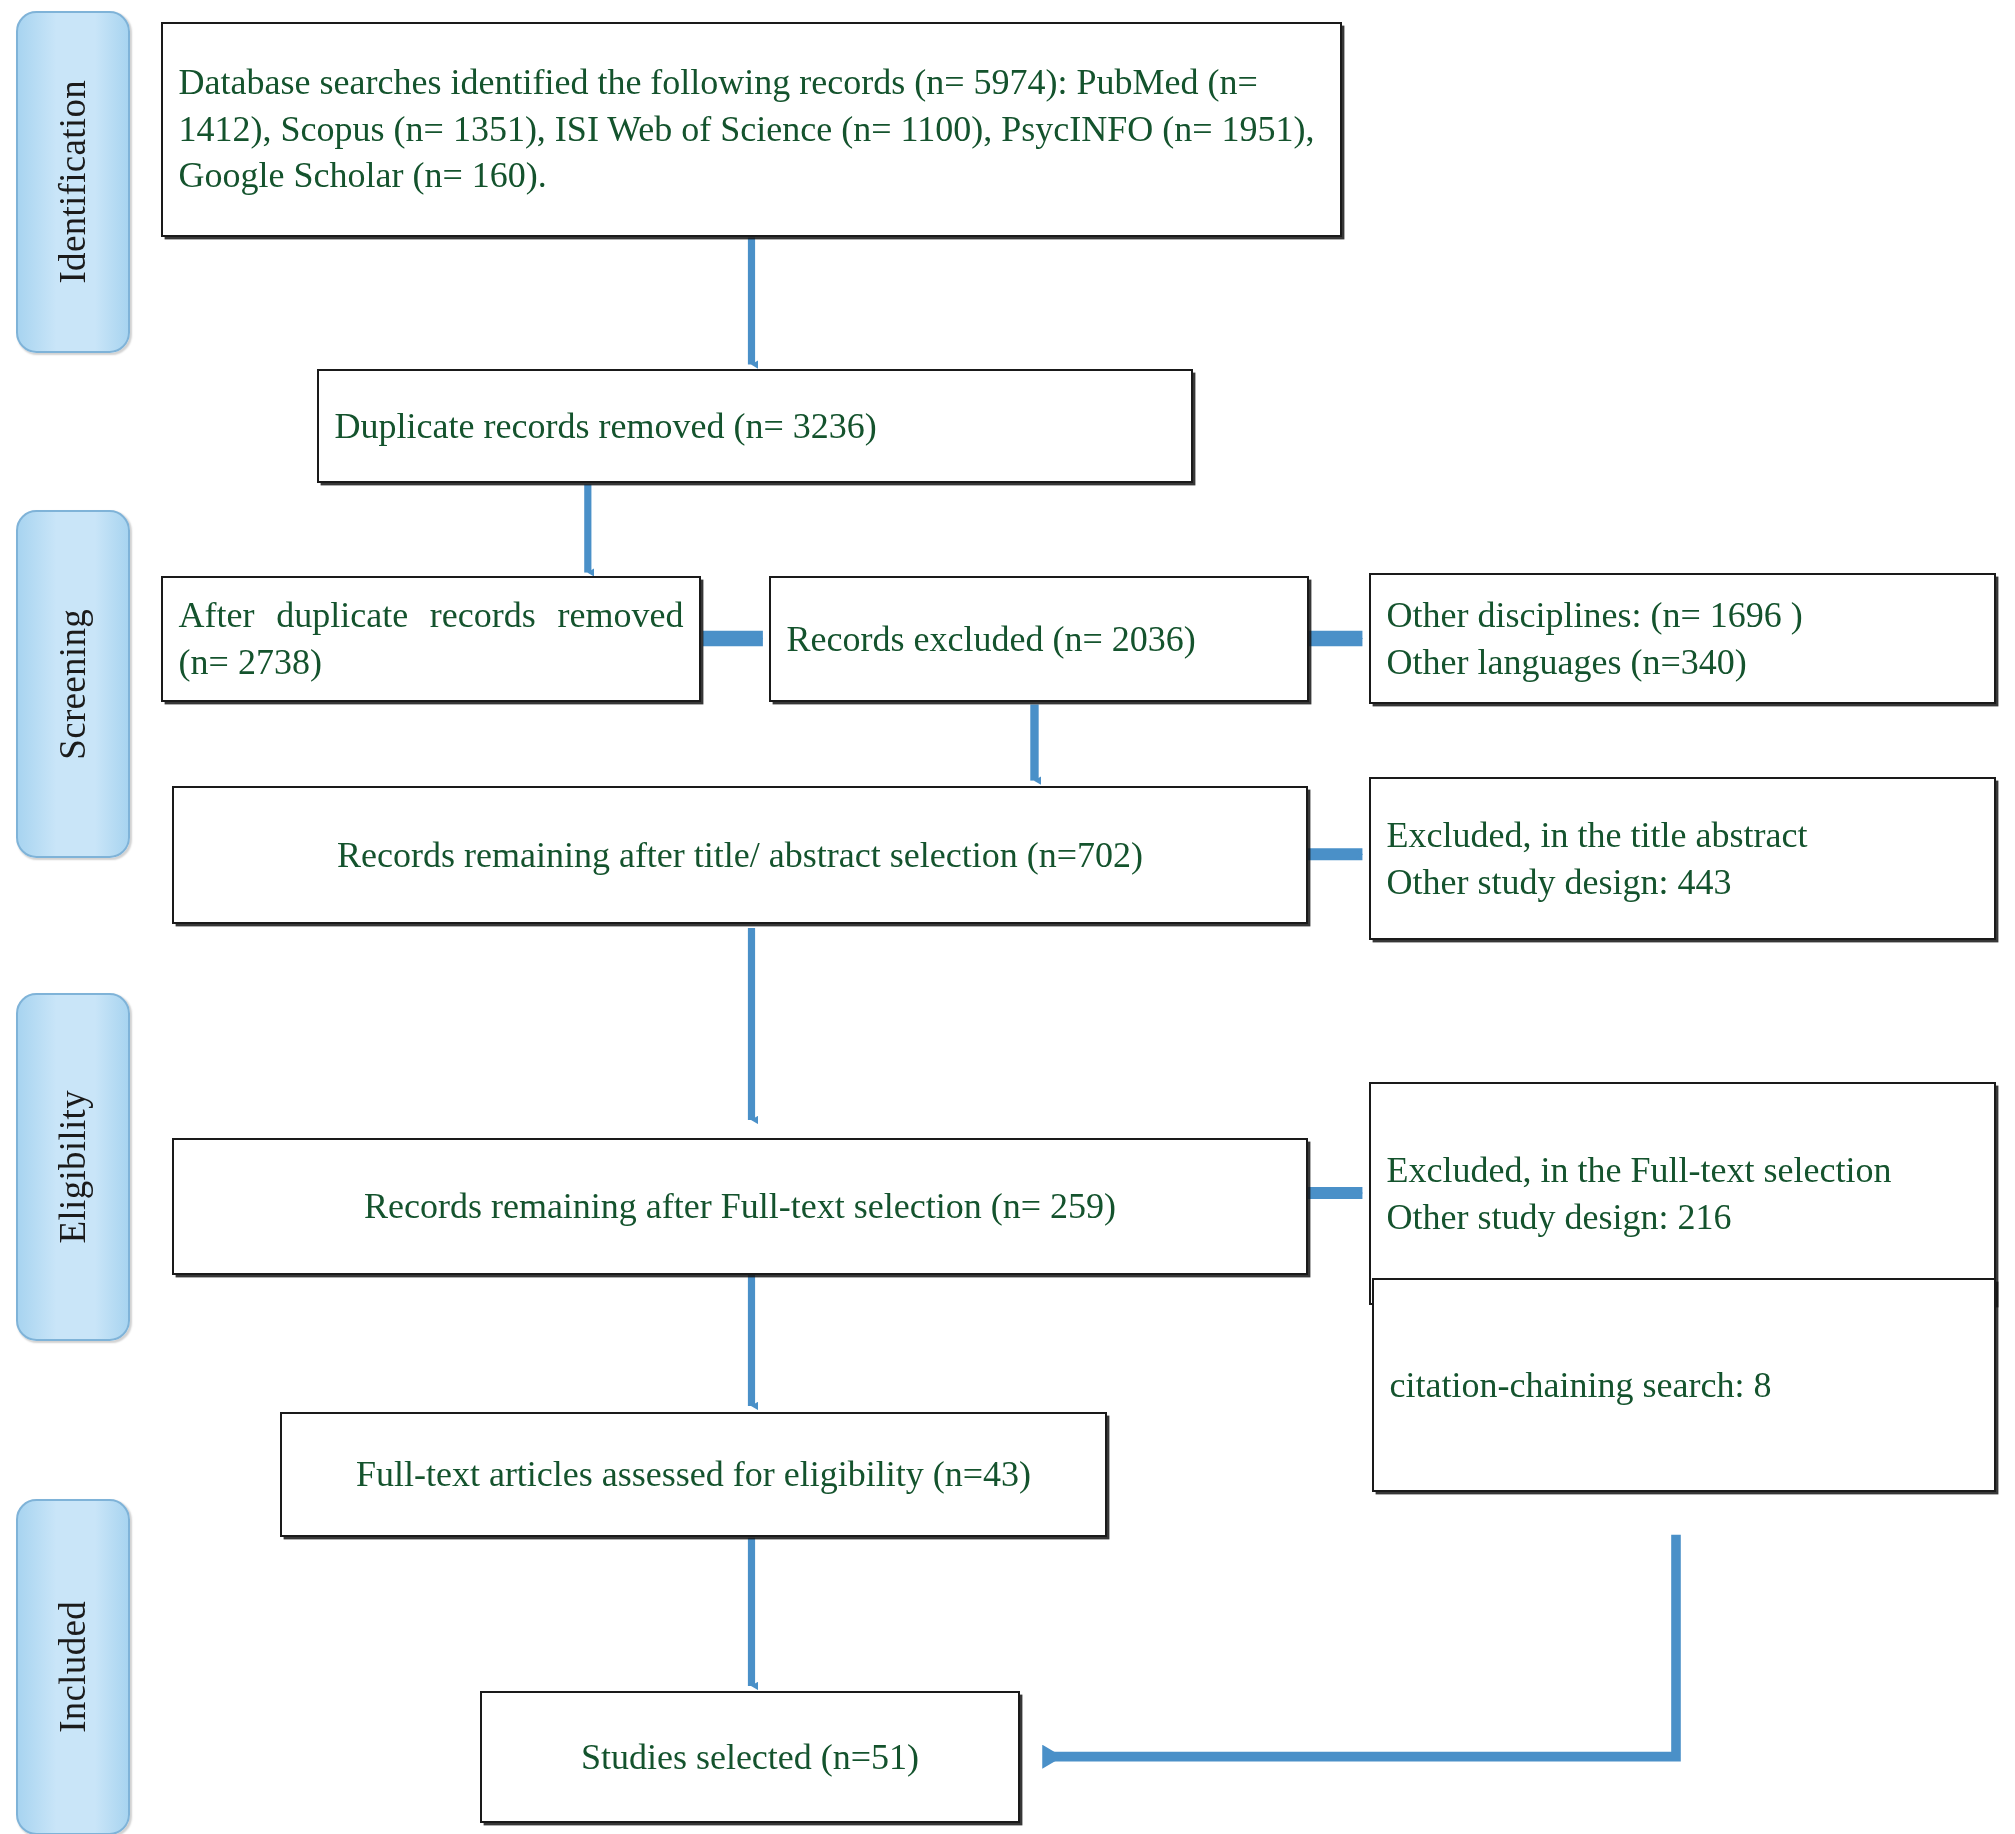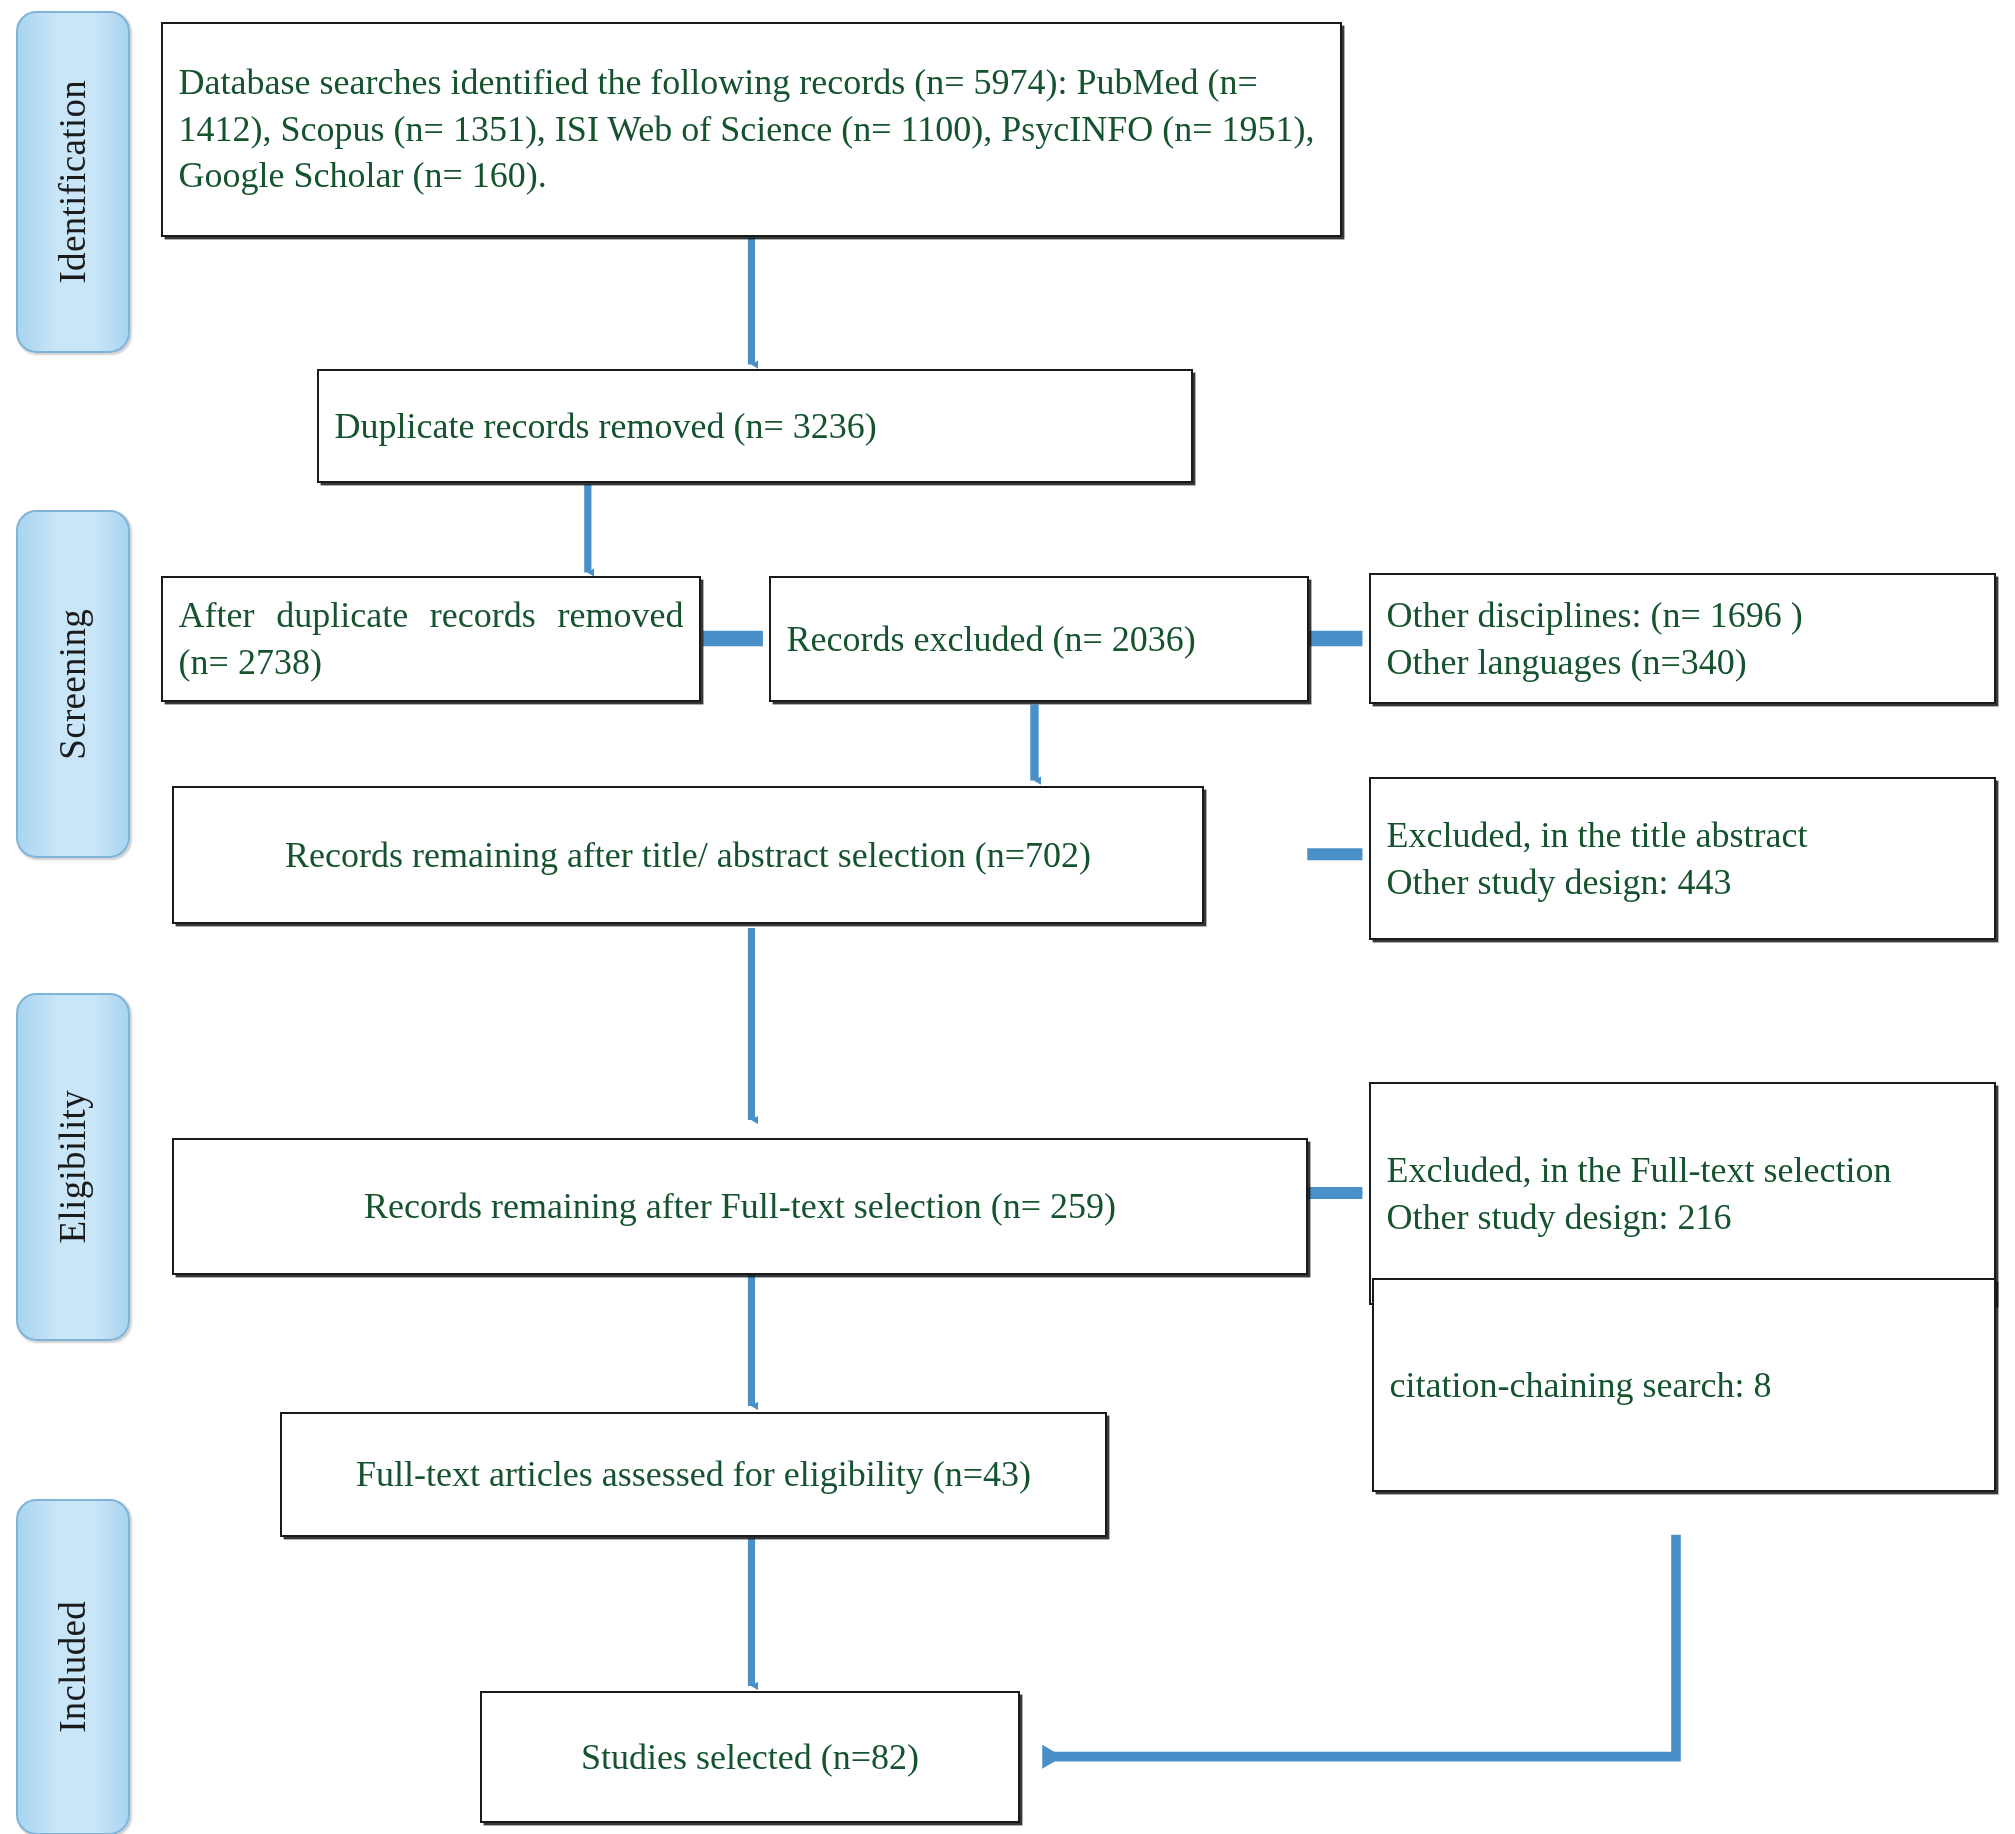--- a/index.html
+++ b/index.html
@@ -140,21 +140,21 @@
     <span class="btext just">Records excluded (n= 2036)</span>
   </div>
 
   <div class="flow-box" style="left:1369px; top:573px; width:627px; height:131px;">
     <span class="btext lft">
       <span>Other disciplines: (n= 1696 )</span><br>
       <span>Other languages  (n=340)</span>
     </span>
   </div>
 
-  <div class="flow-box" style="left:172px; top:786px; width:1032px; height:138px;">
+  <div class="flow-box" style="left:172px; top:786px; width:1136px; height:138px;">
     <span class="btext ctr">Records remaining after title/ abstract selection (n=702)</span>
   </div>
 
   <div class="flow-box" style="left:1369px; top:777px; width:627px; height:163px;">
     <span class="btext lft">
       <span>Excluded, in the title abstract</span><br>
       <span>Other study design: 443</span>
     </span>
   </div>
 
@@ -171,17 +171,17 @@
 
   <div class="flow-box" style="left:280px; top:1412px; width:827px; height:125px;">
     <span class="btext ctr">Full-text articles assessed for eligibility (n=43)</span>
   </div>
 
   <div class="flow-box" style="left:1372px; top:1278px; width:624px; height:214px;">
     <span class="btext lft">citation-chaining search: 8</span>
   </div>
 
   <div class="flow-box" style="left:480px; top:1691px; width:540px; height:132px;">
-    <span class="btext ctr">Studies selected  (n=82)</span>
+    <span class="btext ctr">Studies selected  (n=51)</span>
   </div>
 
 </div>
 
 
 </body></html>

